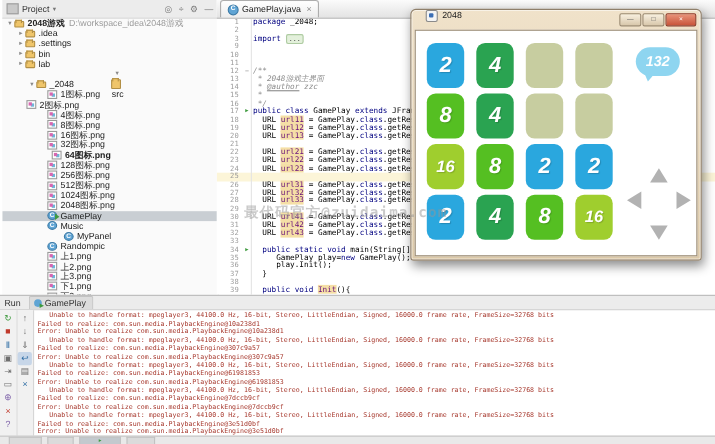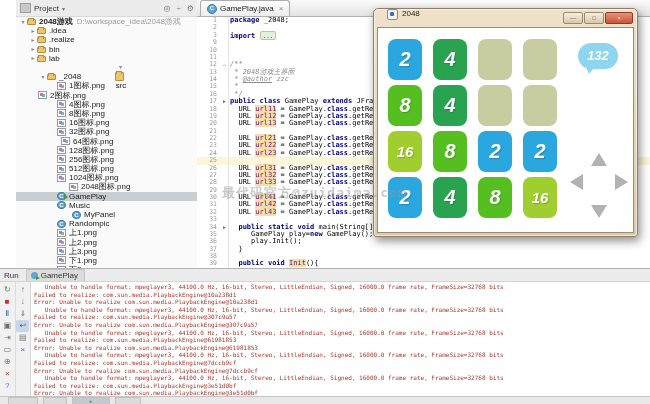--- a/index.html
+++ b/index.html
@@ -1,20 +1,20 @@
 <!DOCTYPE html>
 <html><head>
 <meta charset="utf-8">
 <style>
   html,body{margin:0;padding:0}
   body{width:650px;height:404px;position:relative;overflow:hidden;background:#fff;
        font-family:"Liberation Sans",sans-serif;-webkit-font-smoothing:antialiased}
 
   
-  #project-panel{position:absolute;left:16px;top:0;width:196px;height:268px;background:#FAFAFA;
+  #project-panel{position:absolute;left:2px;top:0;width:196px;height:268px;background:#FAFAFA;
                  border-right:1px solid #B3B3B3;overflow:hidden}
   .panel-header{height:17px;background:#ECECEC;border-bottom:1px solid #DADADA;display:flex;
                 align-items:center;font-size:8px;color:#333;padding:0 4px;box-sizing:border-box}
   .ph-ic{width:9px;height:8px;background:#C9C9C9;border:1px solid #9E9E9E;margin-right:3px}
   .ph-caret{color:#777;font-size:6px;margin-left:3px}
   .ph-sp{flex:1}
   .phicon{color:#757575;font-size:8px;margin-left:6px;line-height:8px}
   #tree{position:absolute;top:17px;left:0;right:0;bottom:0;font-size:8px;color:#222;overflow:hidden}
   .trow{height:9.2px;display:flex;align-items:center;white-space:nowrap}
   .trow.sel{background:#C9CED3}
@@ -45,21 +45,21 @@
   .tab-close{margin-left:5px;color:#888;font-size:8px;line-height:8px}
   #code{position:absolute;top:17px;left:0;right:0;bottom:0;font-family:"DejaVu Sans Mono",monospace;
         font-size:7px;overflow:hidden}
   #code::after{content:"";position:absolute;left:31px;top:0;bottom:0;width:1px;background:#E4E4E4}
   .crow{height:7.38px;line-height:7.4px;white-space:pre;display:flex;position:relative}
   .crow.caret{background:#FCF5D8}
   .cnum{flex:0 0 20px;text-align:right;color:#9C9C9C;padding-right:3px;font-size:6.5px}
   .cmark{flex:0 0 9px;font-size:5px;color:#3E9A3E;text-align:center;line-height:7.4px}
   .cmark.fold{color:#8A8A8A;font-size:6px}
   .ctext{padding-left:1px}
-  .ctext .k{color:#000080;font-weight:bold}
+  .ctext .k{color:#000080;font-weight:normal}
   .ctext .s{color:#008000;font-weight:bold}
   .ctext .c{color:#8C8C8C;font-style:italic}
   .ctext .t{color:#8C8C8C;font-style:italic;text-decoration:underline}
   .ctext .f{color:#660E7A;background:#F5DFA6}
   .ctext .fold{background:#E3F0DB;border:1px solid #AECBA2;border-radius:2px;padding:0 2px;color:#444;font-size:6px}
 
   
   #run-panel{position:absolute;left:0;top:268px;width:650px;height:128px;background:#fff;
              border-top:1px solid #B3B3B3;box-sizing:border-box}
   #run-header{height:13px;background:#ECECEC;border-bottom:1px solid #D4D4D4;display:flex;
@@ -137,21 +137,21 @@
         <span class="tpath">D:\workspace_idea\2048游戏</span>
       </div>
       <div class="trow" style="padding-left: 13px;">
         <span class="arr">▸</span>
         <span class="ti folder"></span>
         <span class="tl">.idea</span>
       </div>
       <div class="trow" style="padding-left: 13px;">
         <span class="arr">▸</span>
         <span class="ti folder"></span>
-        <span class="tl">.realize</span>
+        <span class="tl">.settings</span>
       </div>
       <div class="trow" style="padding-left: 13px;">
         <span class="arr">▸</span>
         <span class="ti folder"></span>
         <span class="tl">bin</span>
       </div>
       <div class="trow" style="padding-left: 13px;">
         <span class="arr">▸</span>
         <span class="ti folder"></span>
         <span class="tl">lab</span>
@@ -189,21 +189,21 @@
       <div class="trow" style="padding-left: 33px;">
         <span class="arr"></span>
         <span class="ti image"></span>
         <span class="tl">16图标.png</span>
       </div>
       <div class="trow" style="padding-left: 33px;">
         <span class="arr"></span>
         <span class="ti image"></span>
         <span class="tl">32图标.png</span>
       </div>
-      <div class="trow" style="padding-left: 37px;">
+      <div class="trow" style="padding-left: 37px; font-weight: bold;">
         <span class="arr"></span>
         <span class="ti image"></span>
         <span class="tl">64图标.png</span>
       </div>
       <div class="trow" style="padding-left: 33px;">
         <span class="arr"></span>
         <span class="ti image"></span>
         <span class="tl">128图标.png</span>
       </div>
       <div class="trow" style="padding-left: 33px;">
@@ -214,21 +214,21 @@
       <div class="trow" style="padding-left: 33px;">
         <span class="arr"></span>
         <span class="ti image"></span>
         <span class="tl">512图标.png</span>
       </div>
       <div class="trow" style="padding-left: 33px;">
         <span class="arr"></span>
         <span class="ti image"></span>
         <span class="tl">1024图标.png</span>
       </div>
-      <div class="trow" style="padding-left: 33px; margin-left: 12px;">
+      <div class="trow" style="padding-left: 33px;">
         <span class="arr"></span>
         <span class="ti image"></span>
         <span class="tl">2048图标.png</span>
       </div>
       <div class="trow sel" style="padding-left: 33px;">
         <span class="arr"></span>
         <span class="ti class-run">C</span>
         <span class="tl">GamePlay</span>
       </div>
       <div class="trow" style="padding-left: 33px;">

